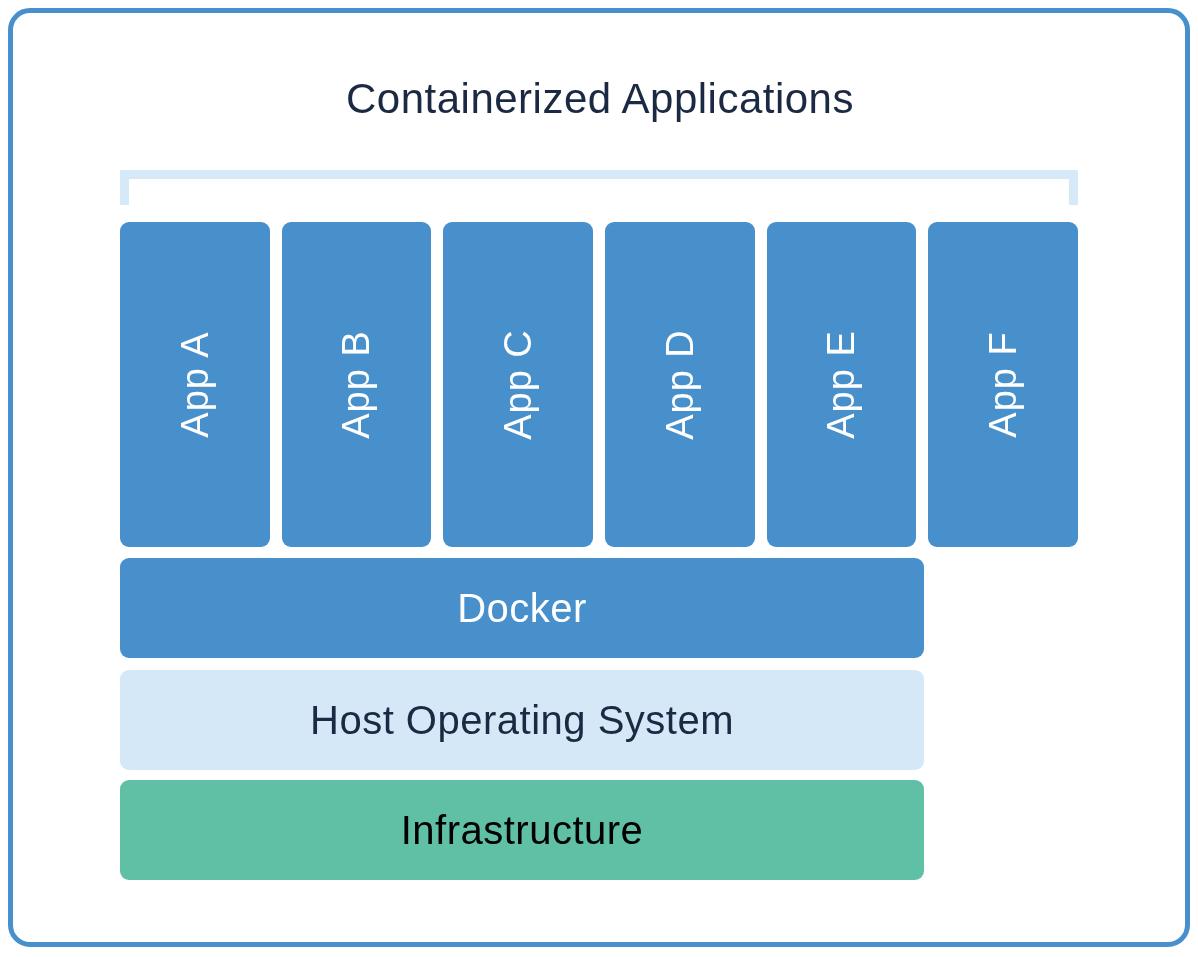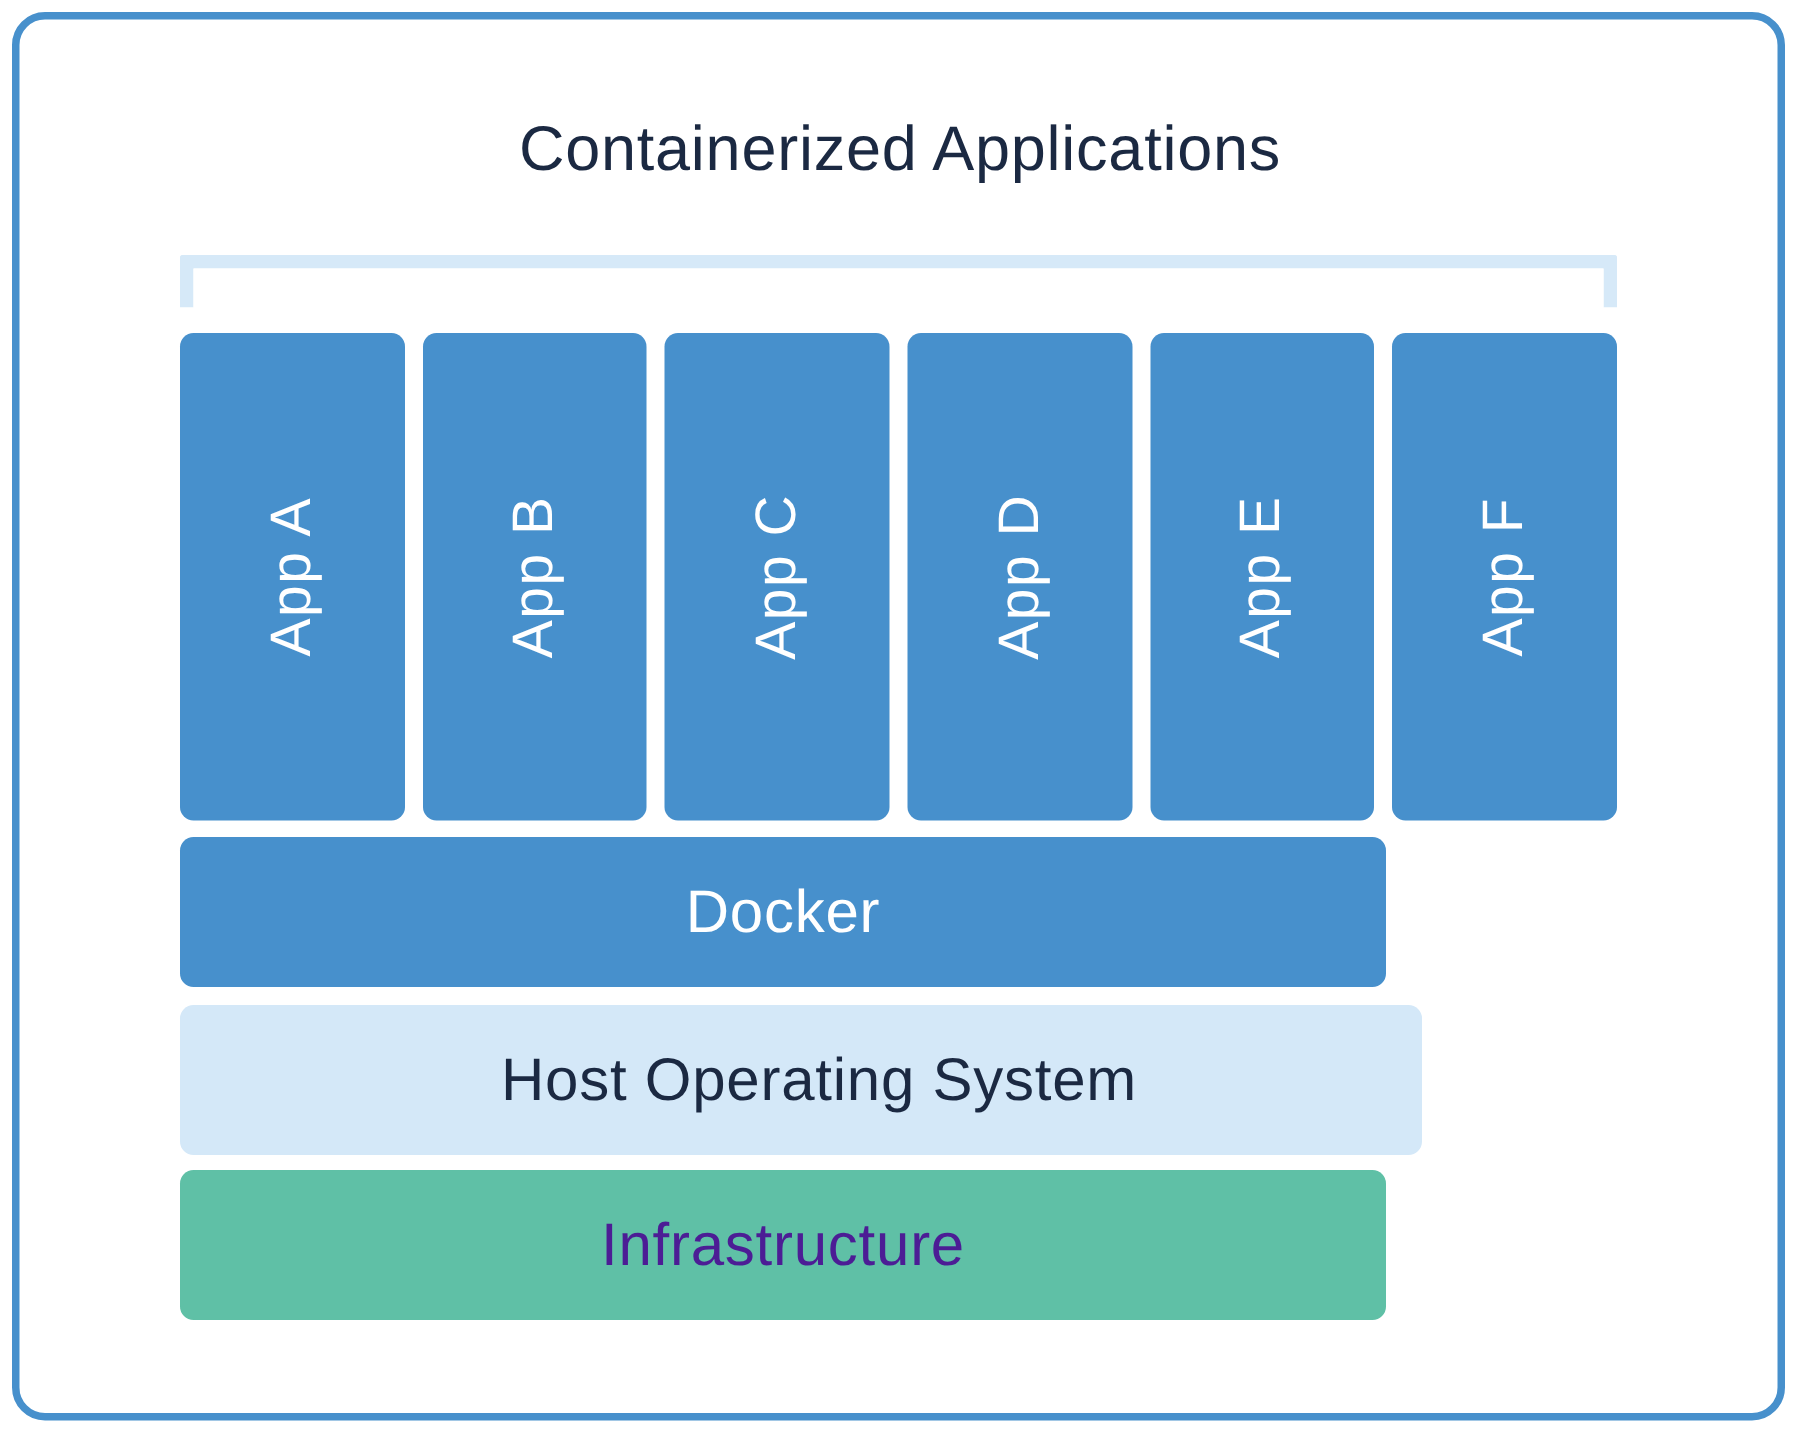--- a/index.html
+++ b/index.html
@@ -93,26 +93,25 @@
   }
   .layer-docker {
     top: 558px;
     background: #4790CC;
     color: #ffffff;
   }
   .layer-host-os {
     top: 670px;
     background: #D4E8F8;
     color: #1B2942;
-    padding-left: 24px;
   }
   .layer-infrastructure {
     top: 780px;
     background: #5FC0A6;
-    color: #4c1d95;
+    color: #000000;
   }
 </style>
 </head>
 <body>
 
 <div class="canvas">
 
   <div class="frame"></div>
 
   <h1 class="title">Containerized Applications</h1>

